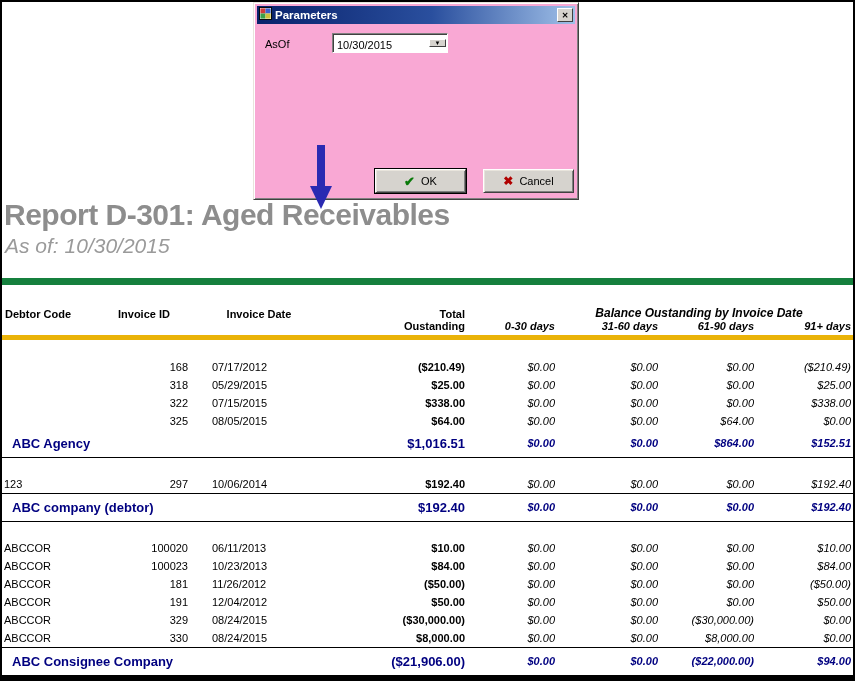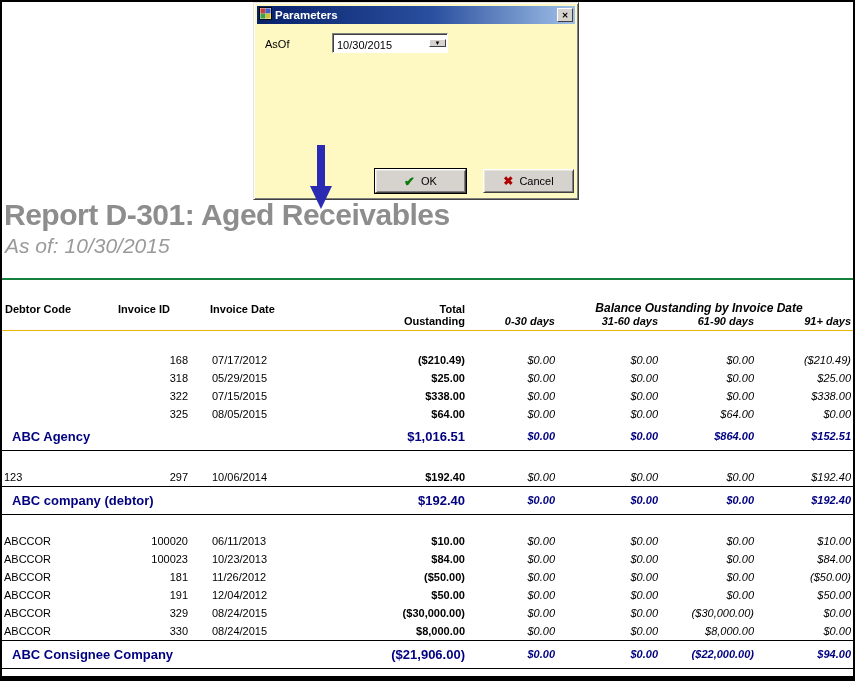--- a/index.html
+++ b/index.html
@@ -9,45 +9,45 @@
     border:2px solid #000; border-bottom-width:5px; overflow:hidden;
   }
 
   
   .report { position:absolute; left:0; top:0; width:780px; padding-top:196px; }
   .report-title { font-size:30px; font-weight:bold; color:#8d8d8d; line-height:34px; padding-left:2px; letter-spacing:-0.5px; }
   .report-subtitle { font-size:21px; font-style:italic; color:#9a9a9a; line-height:21px; margin-top:3px; padding-left:3px; }
 
   table.report-table { width:100%; border-collapse:collapse; table-layout:fixed; margin-top:22px; }
   th, td { font-size:11px; padding:0 2px; overflow:hidden; white-space:nowrap; color:#000; }
-  thead tr.hrow1 th { border-top:2px solid #15803d; padding-top:21px; vertical-align:bottom; }
-  thead tr.hrow2 th { border-bottom:1px solid #eab308; padding-bottom:3px;margin-top:32px; }
+  thead tr.hrow1 th { border-top:7px solid #15803d; padding-top:21px; vertical-align:bottom; }
+  thead tr.hrow2 th { border-bottom:5px solid #eab308; padding-bottom:3px;margin-top:32px; }
   .h-debtor, .h-id { text-align:left; font-weight:bold; padding-left:3px; }
-  .h-date { text-align:left; font-weight:bold; padding-left:20px; }
+  .h-date { text-align:center; font-weight:bold; padding-left:20px; }
   .h-total, .h-total2 { text-align:right; font-weight:bold; }
   .h-balance { text-align:center; font-weight:bold; font-style:italic; font-size:12px; padding-left:80px; }
   .h-days { text-align:right; font-weight:bold; font-style:italic; }
 
   tbody td { height:18px; }
   .c-debtor { text-align:left; padding-left:2px; }
   .c-id { text-align:right; }
   .c-date { text-align:left; padding-left:22px; }
   .c-total { text-align:right; font-weight:bold; }
   .c-days { text-align:right; font-style:italic; }
   tr.group-end td { border-bottom:1px solid #000; }
   tr.total-row td { border-bottom:1px solid #000; color:#000080; font-weight:bold; padding-top:6px; padding-bottom:6px; height:auto; }
   .t-label { font-size:13px; text-align:left; padding-left:10px; }
   .t-total { font-size:13px; text-align:right; }
   .t-days { font-size:11px; text-align:right; font-style:italic; }
   tr.spacer td { border:none; height:auto; }
 
   
   .dialog {
     position:absolute; left:251px; top:0; width:326px; height:198px; z-index:20;
-    background:#fef9c3;
+    background:#f9a8d4;
     border:1px solid; border-color:#e8e4dc #404040 #404040 #e8e4dc;
     box-shadow: inset 1px 1px 0 #fff, inset -1px -1px 0 #808080;
     padding:3px;
   }
   .titlebar {
     height:18px; display:flex; align-items:center; gap:3px; padding:0 2px;
     background:linear-gradient(90deg,#08216b 0%, #2a4f9e 55%, #a0c0e8 100%);
   }
   .titlebar-text { flex:1; color:#fff; font-weight:bold; font-size:11.5px; }
   .close-btn {

